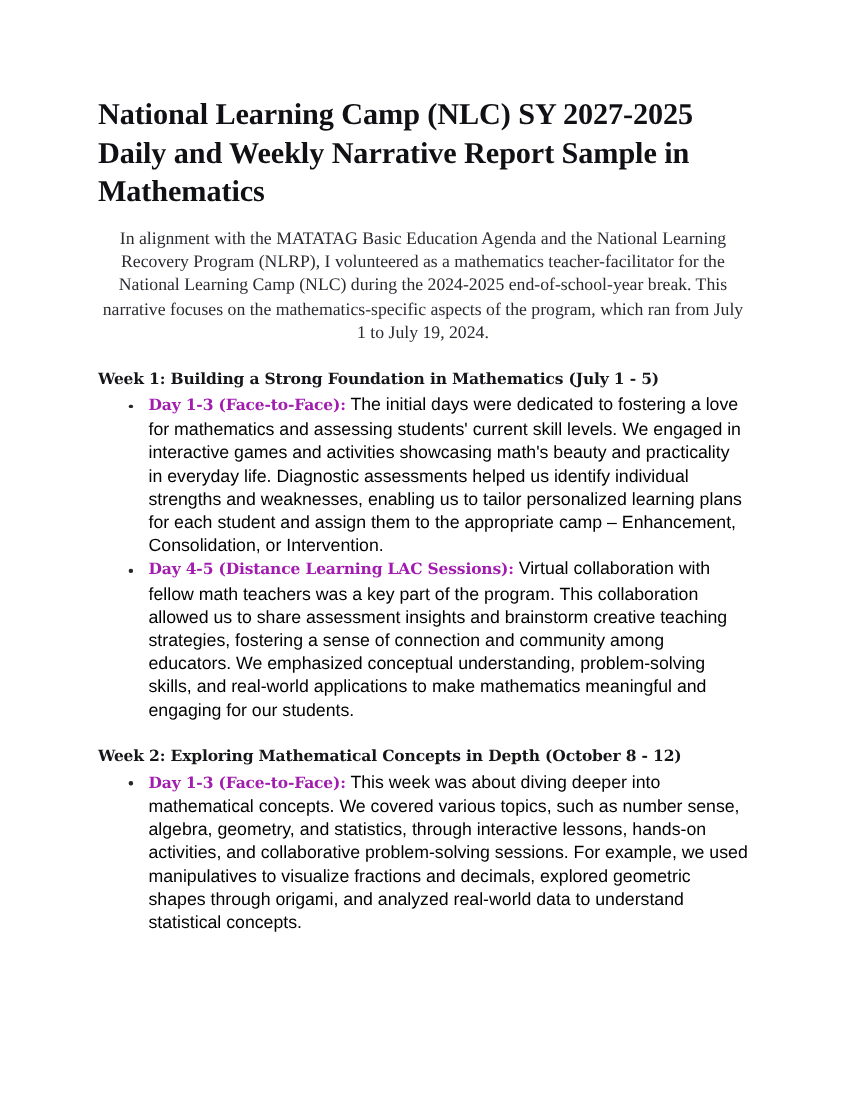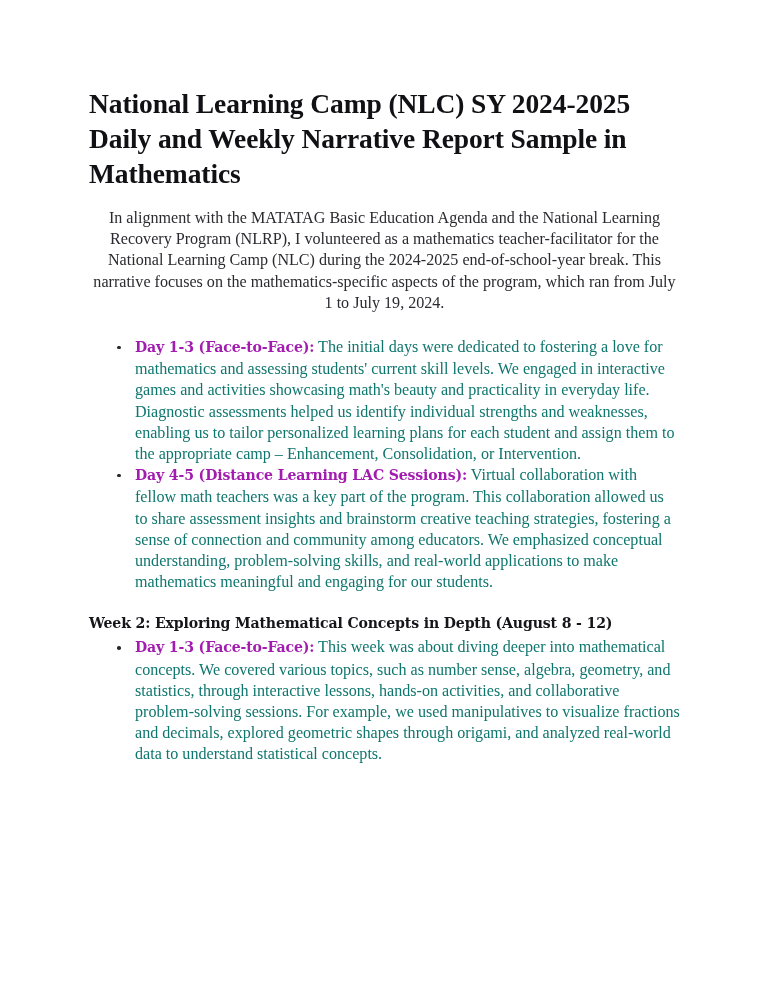--- a/index.html
+++ b/index.html
@@ -91,46 +91,47 @@
 
   .day-label {
     font-family: "DejaVu Serif", serif;
     font-weight: bold;
     font-size: 14.1px;
     color: #a21caf;
     letter-spacing: -0.15px;
   }
 
   .day-body {
-    font-family: Liberation Serif, serif;
-    color: #0f766e;
+    font-family: Liberation Sans, sans-serif;
+    color: #000000;
   }
 </style>
 </head>
 <body>
 
 <div class="page">
 
-  <h1 class="doc-title">National Learning Camp (NLC) SY 2024-2025 Daily and Weekly Narrative Report Sample in Mathematics</h1>
+  <h1 class="doc-title">National Learning Camp (NLC) SY 2027-2025 Daily and Weekly Narrative Report Sample in Mathematics</h1>
 
   <p class="intro">In alignment with the MATATAG Basic Education Agenda and the National Learning Recovery Program (NLRP), I volunteered as a mathematics teacher-facilitator for the National Learning Camp (NLC) during the 2024-2025 end-of-school-year break. This narrative focuses on the mathematics-specific aspects of the program, which ran from July 1 to July 19, 2024.</p>
 
   <div class="section">
+    <h2 class="week-heading">Week 1: Building a Strong Foundation in Mathematics (July 1 - 5)</h2>
     <ul class="bullets">
       <li>
         <span class="day-label">Day 1-3 (Face-to-Face):</span><span class="day-body"> The initial days were dedicated to fostering a love for mathematics and assessing students' current skill levels. We engaged in interactive games and activities showcasing math's beauty and practicality in everyday life. Diagnostic assessments helped us identify individual strengths and weaknesses, enabling us to tailor personalized learning plans for each student and assign them to the appropriate camp – Enhancement, Consolidation, or Intervention.</span>
       </li>
       <li>
         <span class="day-label">Day 4-5 (Distance Learning LAC Sessions):</span><span class="day-body"> Virtual collaboration with fellow math teachers was a key part of the program. This collaboration allowed us to share assessment insights and brainstorm creative teaching strategies, fostering a sense of connection and community among educators. We emphasized conceptual understanding, problem-solving skills, and real-world applications to make mathematics meaningful and engaging for our students.</span>
       </li>
     </ul>
   </div>
 
   <div class="section">
-    <h2 class="week-heading">Week 2: Exploring Mathematical Concepts in Depth (August 8 - 12)</h2>
+    <h2 class="week-heading">Week 2: Exploring Mathematical Concepts in Depth (October 8 - 12)</h2>
     <ul class="bullets">
       <li>
         <span class="day-label">Day 1-3 (Face-to-Face):</span><span class="day-body"> This week was about diving deeper into mathematical concepts. We covered various topics, such as number sense, algebra, geometry, and statistics, through interactive lessons, hands-on activities, and collaborative problem-solving sessions. For example, we used manipulatives to visualize fractions and decimals, explored geometric shapes through origami, and analyzed real-world data to understand statistical concepts.</span>
       </li>
     </ul>
   </div>
 
 </div>
 
 </body></html>

